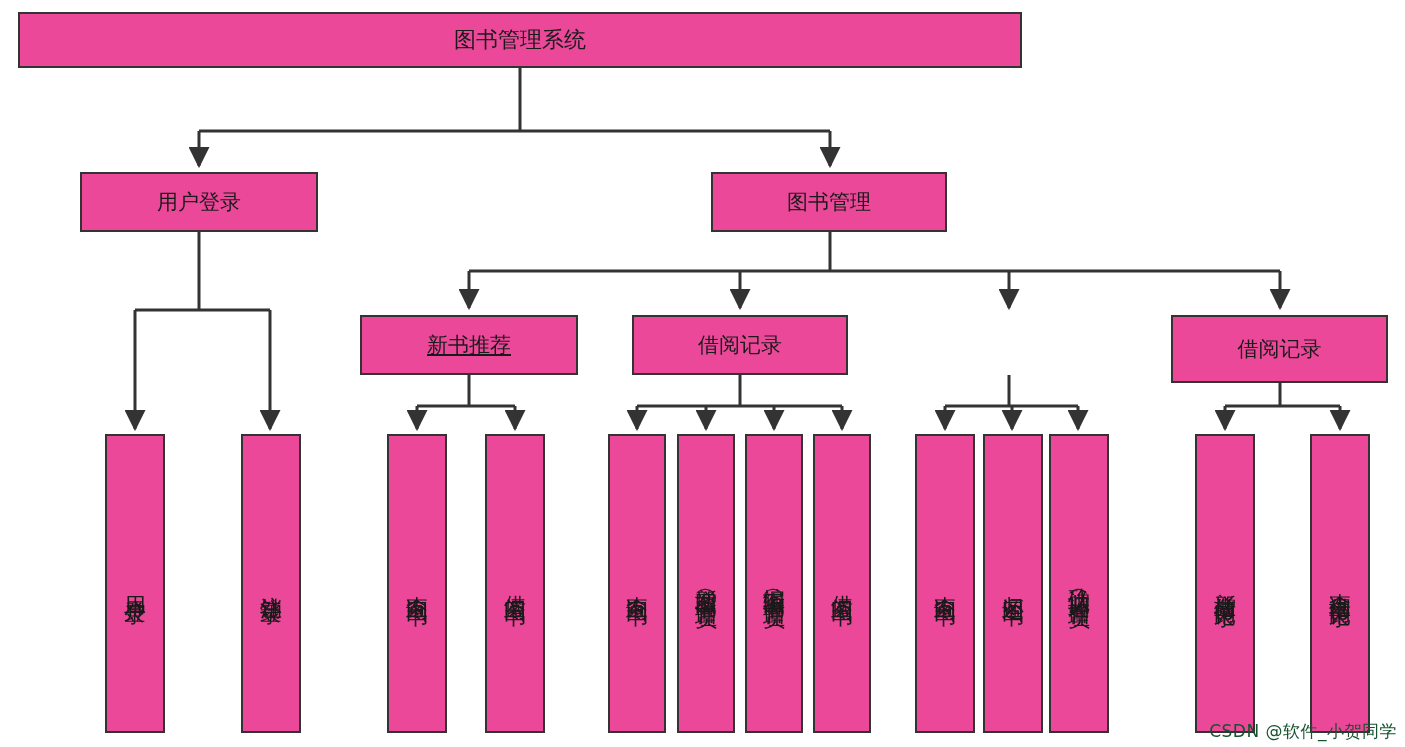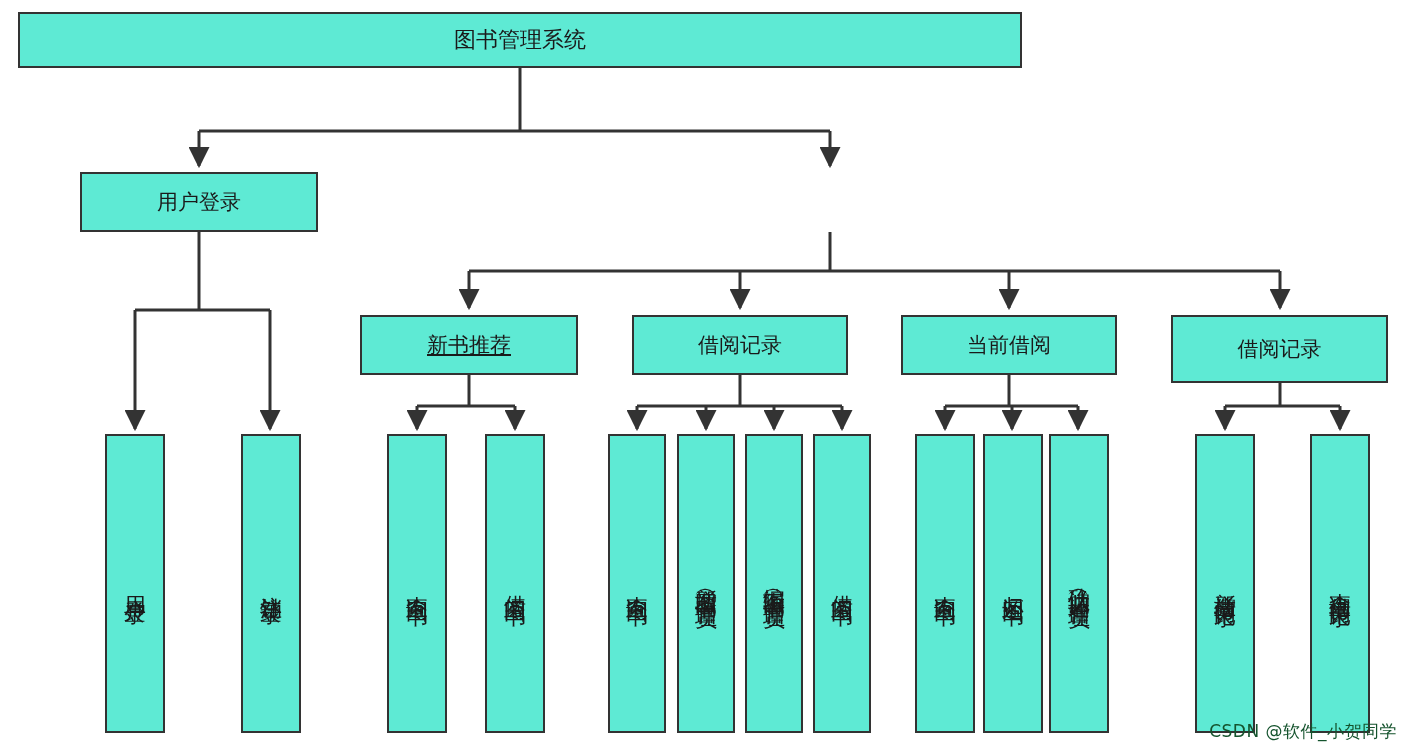--- a/index.html
+++ b/index.html
@@ -22,21 +22,21 @@
     position: absolute;
     left: 0;
     top: 0;
     width: 1405px;
     height: 747px;
     pointer-events: none;
   }
   .node {
     position: absolute;
     box-sizing: border-box;
-    background: #5eead4;
+    background: #ec4899;
     border: 2px solid #333333;
     display: flex;
     align-items: center;
     justify-content: center;
     color: #1a1a1a;
   }
   .node .label {
     text-align: center;
     line-height: 1.18;
     white-space: nowrap;
@@ -124,29 +124,29 @@
     </g>
   </svg>
 
   <div class="node h-node root" style="left:18px; top:12px; width:1004px; height:56px;">
     <span class="label">图书管理系统</span>
   </div>
 
   <div class="node h-node" style="left:80px; top:172px; width:238px; height:60px;">
     <span class="label">用户登录</span>
   </div>
+  <div class="node h-node" style="left:711px; top:172px; width:236px; height:60px;">
+    <span class="label">图书管理</span>
+  </div>
 
   <div class="node h-node" style="left:360px; top:315px; width:218px; height:60px;text-decoration:underline;">
     <span class="label">新书推荐</span>
   </div>
   <div class="node h-node" style="left:632px; top:315px; width:216px; height:60px;">
     <span class="label">借阅记录</span>
-  </div>
-  <div class="node h-node" style="left:901px; top:315px; width:216px; height:60px;">
-    <span class="label">当前借阅</span>
   </div>
   <div class="node h-node" style="left:1171px; top:315px; width:217px; height:68px;">
     <span class="label">借阅记录</span>
   </div>
 
   <div class="node v-node" style="left:105px; top:434px; width:60px; height:299px;">
     <span class="label">用户登录</span>
   </div>
   <div class="node v-node" style="left:241px; top:434px; width:60px; height:299px;">
     <span class="label">注销登录</span>

